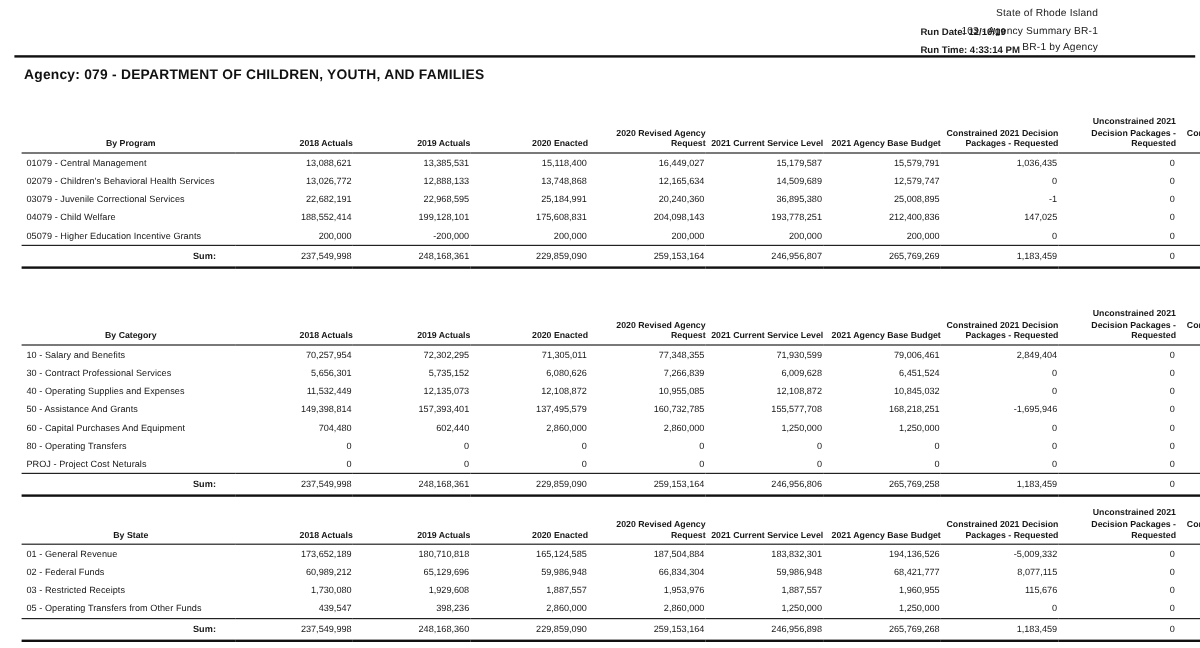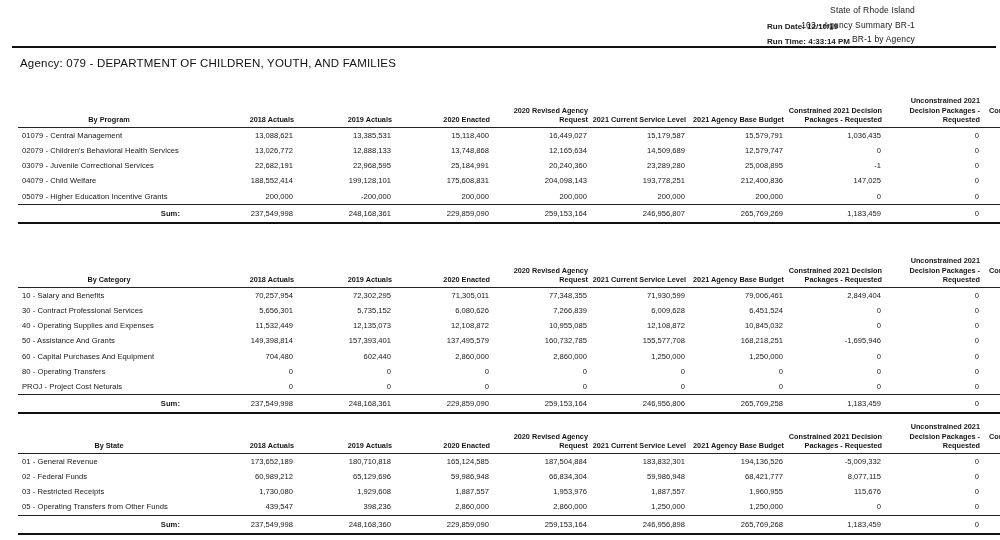--- a/index.html
+++ b/index.html
@@ -68,21 +68,21 @@
     top: 46px;
     height: 2.4px;
     background: #111;
   }
 
   .agency-title {
     position: absolute;
     left: 20px;
     top: 57px;
     font-size: 11.5px;
-    font-weight: normal;
+    font-weight: bold;
     letter-spacing: 0.2px;
     color: #111;
     white-space: nowrap;
   }
 
   
   .tbl-wrap { position: absolute; left: 18px; width: 966px; }
   #table-program  { top: 96px; }
   #table-category { top: 256px; }
   #table-source   { top: 422px; }
@@ -219,21 +219,21 @@
             <td>0</td>
             <td>0</td>
             <td>12,579,747</td>
           </tr>
           <tr>
             <td class="lbl">03079 - Juvenile Correctional Services</td>
             <td>22,682,191</td>
             <td>22,968,595</td>
             <td>25,184,991</td>
             <td>20,240,360</td>
-            <td>23,289,280</td>
+            <td>36,895,380</td>
             <td>25,008,895</td>
             <td>-1</td>
             <td>0</td>
             <td>25,008,894</td>
           </tr>
           <tr>
             <td class="lbl">04079 - Child Welfare</td>
             <td>188,552,414</td>
             <td>199,128,101</td>
             <td>175,608,831</td>

